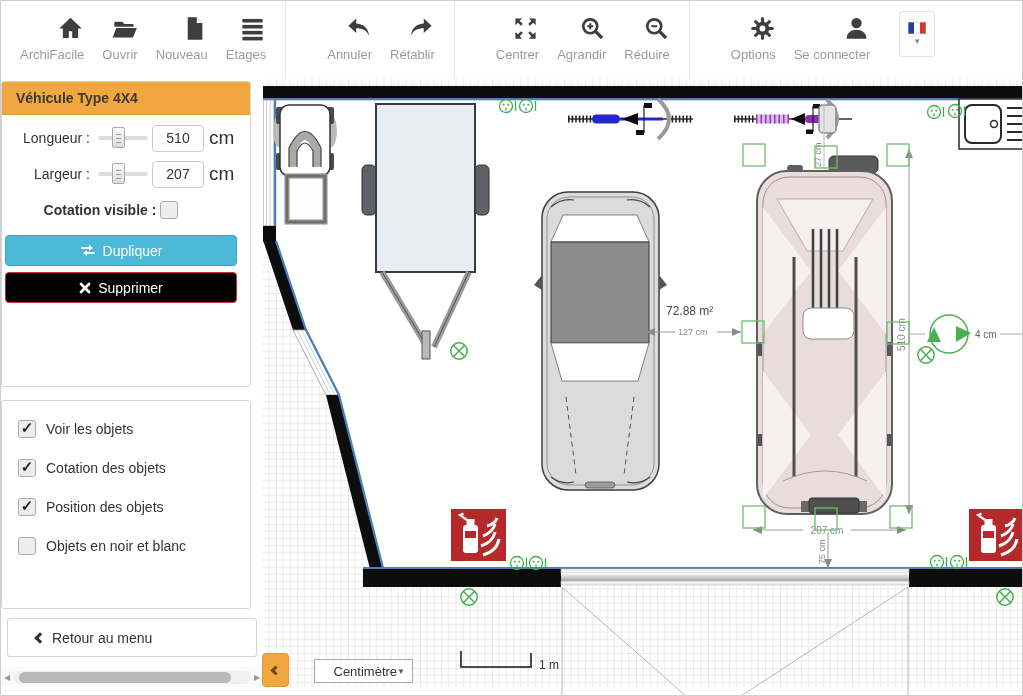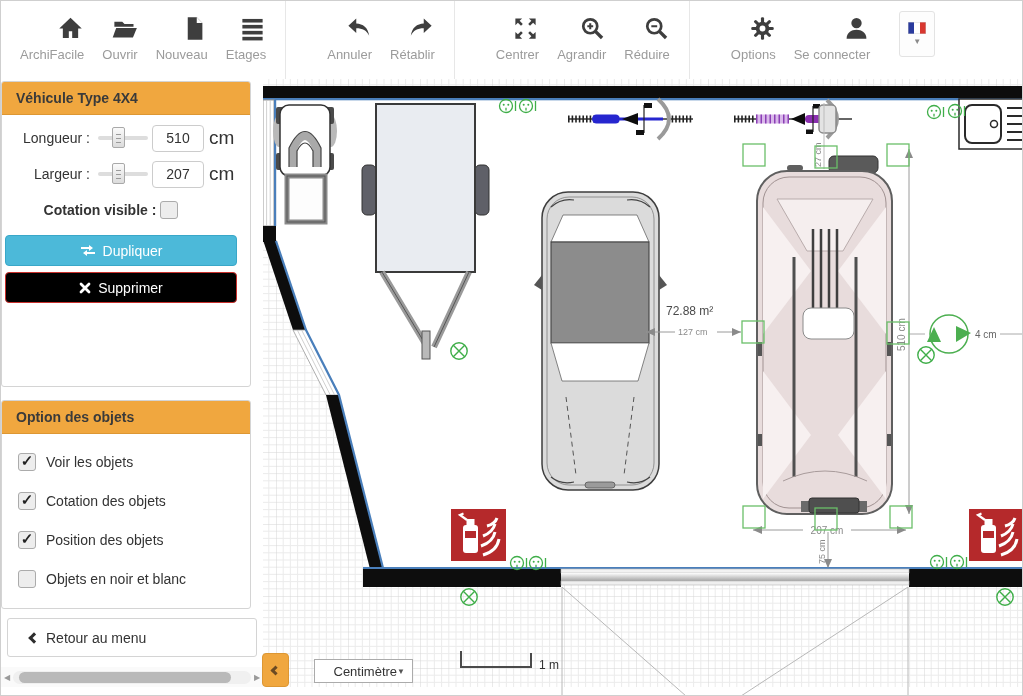--- a/index.html
+++ b/index.html
@@ -30,21 +30,21 @@
   .num-input{width:52px;height:27px;border:1px solid #ccc;border-radius:4px;font-size:14px;color:#333;text-align:center;}
   .unit{font-size:19px;color:#333;margin-left:5px;}
   .cb{width:18px;height:18px;border:1px solid #ababab;border-radius:3px;background:#ededed;display:inline-flex;align-items:center;justify-content:center;cursor:pointer;flex:0 0 18px;}
   .cb i{font-style:normal;font-size:15px;font-weight:bold;color:#222;line-height:1;transform:translateY(-1px);}
   .btn{display:flex;align-items:center;justify-content:center;gap:7px;height:31px;border-radius:4px;margin:6px 13px 0 3px;font-size:14px;cursor:pointer;}
   .btn-blue{background:#4cb9d9;border:1px solid #39a7c8;color:#fff;}
   .btn-white{background:#fff;border:1px solid #ccc;color:#333;}
   .btn-red{background:#000000;border:1px solid #c9302c;color:#fff;}
   .chk-row{display:flex;align-items:center;gap:10px;margin:0 0 0 16px;height:39px;}
   .chk-row .chk-lbl{font-size:14px;color:#333;}
-  #back-panel{position:absolute;left:6px;top:617px;width:250px;height:39px;background:#fff;border:1px solid #d4d4d4;border-radius:3px;display:flex;align-items:center;padding-left:22px;gap:8px;cursor:pointer;}
+  #back-panel{position:absolute;left:6px;top:617px;width:250px;height:39px;background:#fff;border:1px solid #d4d4d4;border-radius:3px;display:flex;align-items:center;padding-left:28px;gap:8px;cursor:pointer;}
   .chev-left{width:8px;height:8px;border-left:3px solid #2d2d2d;border-bottom:3px solid #2d2d2d;transform:rotate(45deg);}
   #back-panel span{font-size:14px;color:#333;}
 
   
   #side-scroll{position:absolute;left:0;top:666px;width:262px;height:20px;background:#fafafa;display:flex;align-items:center;}
   #side-scroll .arr{width:12px;font-size:8px;color:#9a9a9a;text-align:center;cursor:pointer;}
   #side-scroll .track{flex:1;height:13px;background:#f0f0f0;border-radius:7px;position:relative;}
   #side-scroll .thumb{position:absolute;left:6px;top:1px;width:212px;height:11px;background:#b9b9b9;border-radius:6px;cursor:pointer;}
 
   
@@ -432,21 +432,20 @@
     </div>
     <div class="btn btn-red">
       <svg width="12" height="12" viewBox="0 0 12 12">
           <path d="M2 2 L10 10 M10 2 L2 10" stroke="#fff" stroke-width="2.8" stroke-linecap="round"></path>
         </svg>
       <span>Supprimer</span>
     </div>
   </div>
 
   <div class="panel" id="options-panel" style="top:399px;height:209px;">
-    <div class="panel-header">Option des objets</div>
     <div style="padding-top:8px;">
       <div class="chk-row">
         <span class="cb">
             <i class="checked">✓</i>
           </span>
         <span class="chk-lbl">Voir les objets</span>
       </div>
       <div class="chk-row">
         <span class="cb">
             <i class="checked">✓</i>

